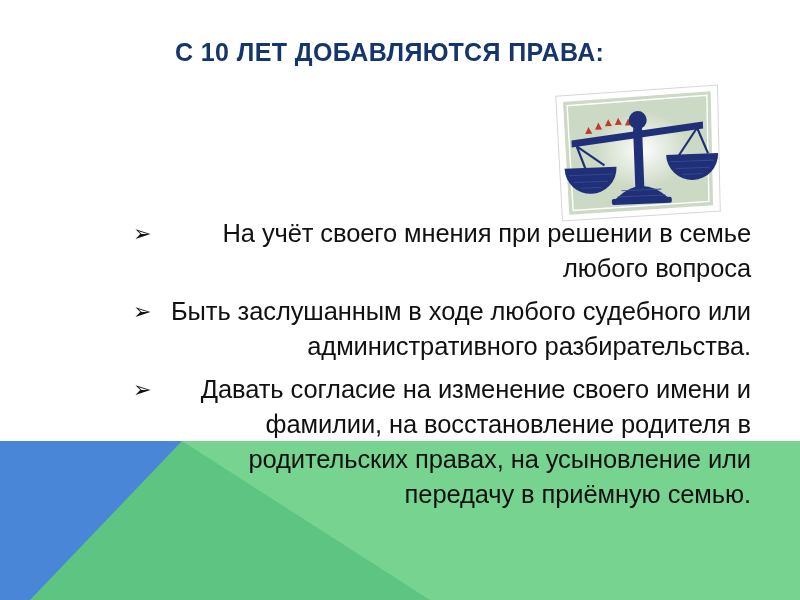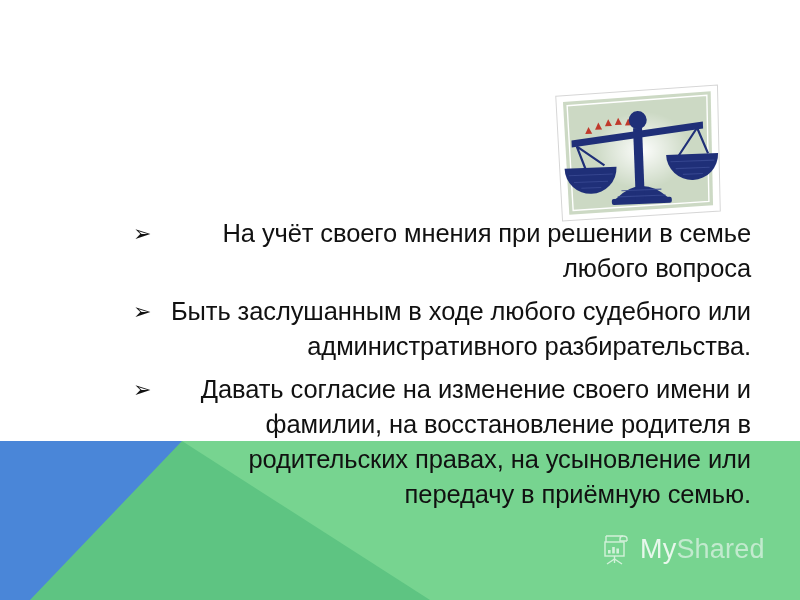--- a/index.html
+++ b/index.html
@@ -139,20 +139,21 @@
   <div class="band-layer">
     <div class="band-base"></div>
     <svg class="band-tri-midgreen" viewBox="0 0 800 159" preserveAspectRatio="none">
       <polygon points="182,0 0,159 430,159" fill="#5ec482"></polygon>
     </svg>
     <svg class="band-tri-blue" viewBox="0 0 400 159" preserveAspectRatio="none">
       <polygon points="0,0 182,0 30,159 0,159" fill="#4a86d8"></polygon>
     </svg>
   </div>
 
+  <div class="slide-title">С 10 ЛЕТ ДОБАВЛЯЮТСЯ ПРАВА:</div>
 
   <div class="picture">
     <svg viewBox="0 0 166 134" xmlns="http://www.w3.org/2000/svg">
       <defs>
         <radialGradient id="glow" cx="52%" cy="48%" r="46%">
           <stop offset="0%" stop-color="#ffffff" stop-opacity="0.95"></stop>
           <stop offset="100%" stop-color="#ffffff" stop-opacity="0"></stop>
         </radialGradient>
       </defs>
 
@@ -207,34 +208,14 @@
     <li class="bullet-row">
       <span class="bullet-marker">➢</span>
       <span class="bullet-text">Быть заслушанным в ходе любого судебного или административного разбирательства.</span>
     </li>
     <li class="bullet-row">
       <span class="bullet-marker">➢</span>
       <span class="bullet-text">Давать согласие на изменение своего имени и фамилии, на восстановление родителя в родительских правах, на усыновление или передачу в приёмную семью.</span>
     </li>
   </ul>
 
-  <div class="watermark">
-    <span class="watermark-icon">
-      <svg viewBox="0 0 30 32" xmlns="http://www.w3.org/2000/svg">
-        <g fill="none" stroke="#e6f7ea" stroke-width="1.4" opacity="0.9">
-          <path d="M5,3 L22,3 Q26,3 26,6 L26,8"></path>
-          <path d="M5,3 L5,9"></path>
-          <path d="M22,3 Q19,3 19,6 L19,8 L26,8"></path>
-          <rect x="4" y="9" width="19" height="14"></rect>
-          <path d="M13.5,23 L13.5,30"></path>
-          <path d="M13.5,26 L6,31 M13.5,26 L21,31"></path>
-        </g>
-        <g fill="#e6f7ea" opacity="0.9">
-          <rect x="7" y="17" width="2.6" height="3.5"></rect>
-          <rect x="11.2" y="14" width="2.6" height="6.5"></rect>
-          <rect x="15.4" y="15.5" width="2.6" height="5"></rect>
-        </g>
-      </svg>
-    </span>
-    <span class="watermark-text"><span class="wm-my">My</span><span class="wm-shared">Shared</span></span>
-  </div>
 
 </div>
 
 </body></html>

